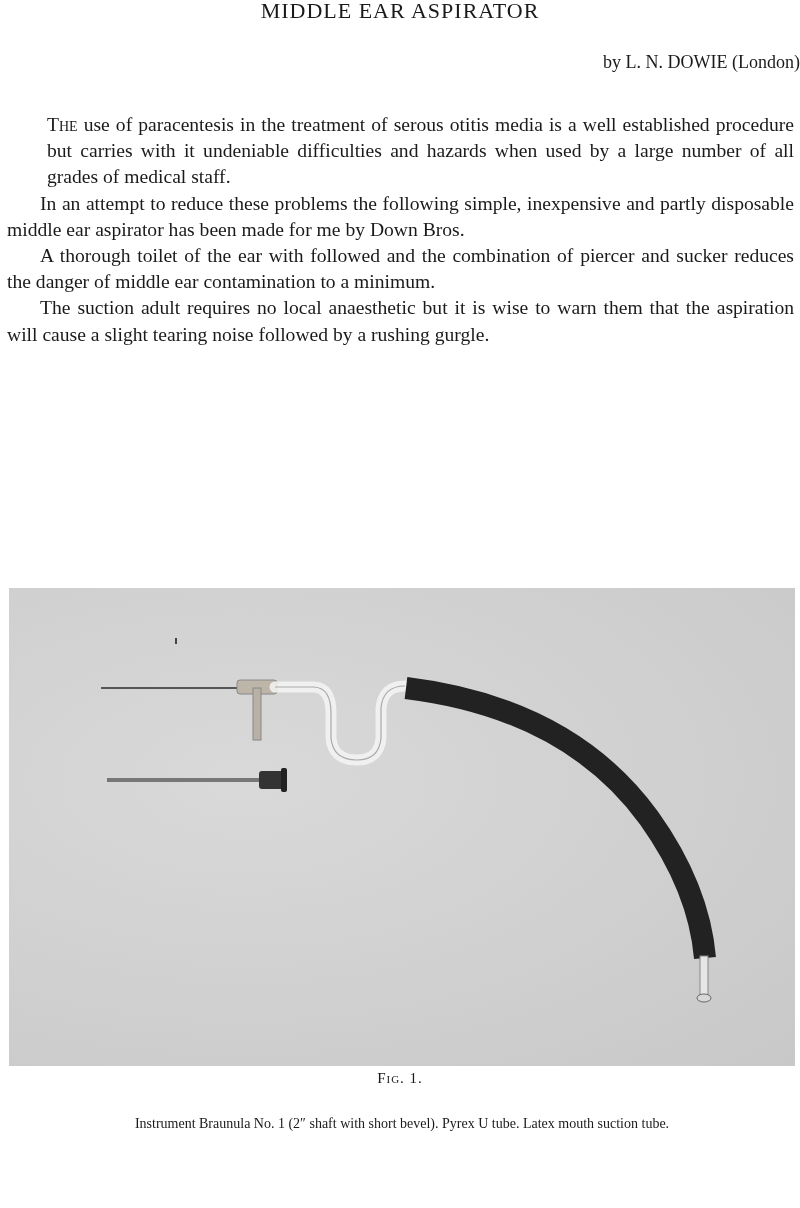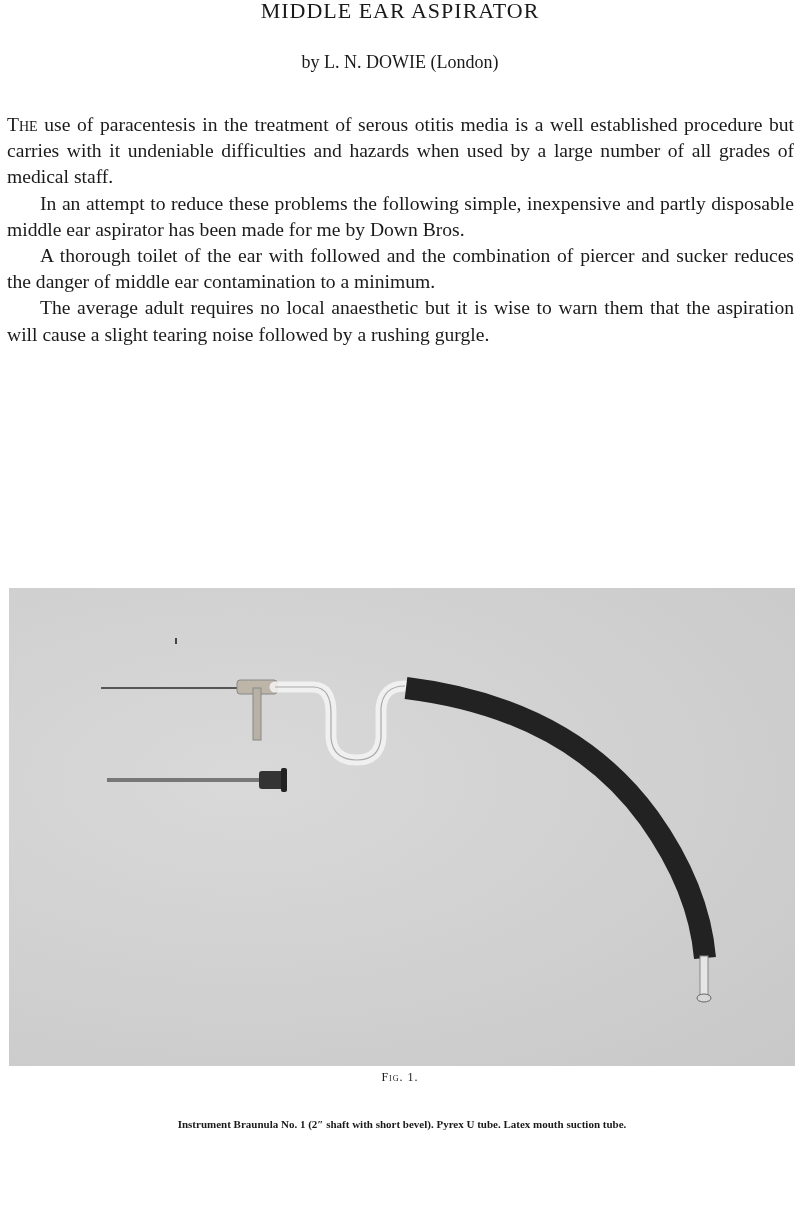--- a/index.html
+++ b/index.html
@@ -1,42 +1,42 @@
 <!DOCTYPE html>
 <html><head>
 <meta charset="utf-8">
 <style>
   html,body{margin:0;padding:0;background:#ffffff;}
   body{width:800px;height:1208px;position:relative;overflow:hidden;color:#1a1a1a;
        font-family:"Liberation Serif","DejaVu Serif",serif;}
   .title{position:absolute;top:-2px;left:0;width:800px;text-align:center;font-size:22px;letter-spacing:1px;line-height:26px;}
-  .byline{position:absolute;top:50px;left:0;width:800px;text-align:center;font-size:18px;line-height:24px;}
+  .byline{position:absolute;top:50px;left:0;width:800px;text-align:right;font-size:18px;line-height:24px;}
   .body-text{position:absolute;top:112px;left:7px;width:787px;font-size:19.6px;line-height:26.2px;text-align:justify;}
   .body-text p{margin:0;text-indent:33px;}
-  .body-text p.first{text-indent:0;}
+  .body-text p.first{text-indent:0;margin-left:40px;}
   .sc{font-variant:small-caps;}
   .figure{position:absolute;left:9px;top:588px;width:786px;height:478px;background:#d2d2d2;
     background-image:radial-gradient(ellipse at 30% 40%, #d9d9d9 0%, #cfcfcf 60%, #c8c8c8 100%);
     overflow:hidden;}
   .figure svg{position:absolute;left:0;top:0;}
-  .fig-label{position:absolute;top:1070px;left:0;width:800px;text-align:center;font-size:12px;letter-spacing:1px;}
-  .fig-caption{position:absolute;top:1114px;left:7px;width:790px;font-size:11px;line-height:20px;text-align:center;font-weight:bold;}
+  .fig-label{position:absolute;top:1070px;left:0;width:800px;text-align:center;font-size:15px;letter-spacing:1px;}
+  .fig-caption{position:absolute;top:1114px;left:7px;width:790px;font-size:14px;line-height:20px;text-align:center;}
   .page-number{position:absolute;top:1180px;left:0;width:800px;text-align:center;font-size:20px;margin-top:40px;}
 </style>
 </head>
 <body>
 
 <div class="title">MIDDLE EAR ASPIRATOR</div>
 <div class="byline">by L. N. DOWIE (London)</div>
 
 <div class="body-text">
   <p class="first"><span class="sc">The</span><span> use of paracentesis in the treatment of serous otitis media is a well established procedure but carries with it undeniable difficulties and hazards when used by a large number of all grades of medical staff.</span></p>
   <p>In an attempt to reduce these problems the following simple, inexpensive and partly disposable middle ear aspirator has been made for me by Down Bros.</p>
   <p>A thorough toilet of the ear with followed and the combination of piercer and sucker reduces the danger of middle ear contamination to a minimum.</p>
-  <p>The average adult requires no local anaesthetic but it is wise to warn them that the aspiration will cause a slight tearing noise followed by a rushing gurgle.</p>
+  <p>The suction adult requires no local anaesthetic but it is wise to warn them that the aspiration will cause a slight tearing noise followed by a rushing gurgle.</p>
 </div>
 
 <div class="figure">
   <svg width="786" height="478" viewBox="0 0 786 478">
 
     <line x1="92" y1="100" x2="230" y2="100" stroke="#555" stroke-width="2"></line>
     <rect x="228" y="92" width="40" height="14" rx="3" fill="#bdb6a8" stroke="#888" stroke-width="1"></rect>
     <rect x="244" y="100" width="8" height="52" fill="#b8b2a6" stroke="#888" stroke-width="1"></rect>
 
     <path d="M266 99 L305 99 Q322 100 322 125 L322 150 Q324 172 348 172 Q370 172 372 150 L372 120 Q374 98 396 98" fill="none" stroke="#f4f4f4" stroke-width="11" stroke-linecap="round" opacity="0.85"></path>

